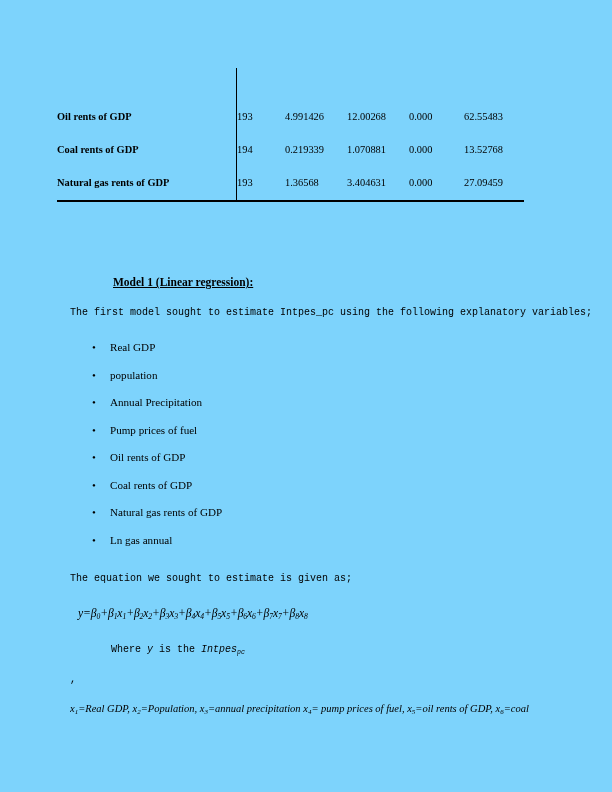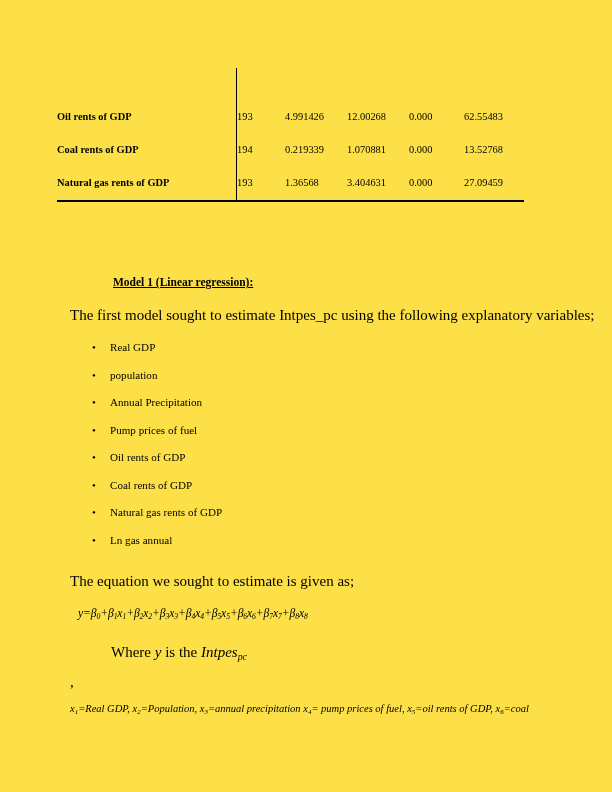--- a/index.html
+++ b/index.html
@@ -14,21 +14,21 @@
     overflow: hidden;
     font-family: "Liberation Serif", "DejaVu Serif", serif;
     color: #000000;
   }
 
   .page {
     position: absolute;
     left: 0; top: 0;
     width: 612px;
     height: 792px;
-    background: #fde047;
+    background: #7dd3fc;
   }
 
   
   .stats-table-wrap {
     position: absolute;
     left: 57px;
     top: 68px;
     width: 464px;
   }
   table.stats-table {
@@ -76,22 +76,23 @@
     margin-left: 70px;
     font-weight: bold;
     font-size: 11.5px;
     text-decoration: underline;
     display: inline-block;
     line-height: 1.1;
   }
 
   .para {
     margin-left: 70px;
-    font-size: 15px;
-    line-height: 1.1;
+    font-size: 10px;
+    line-height: 1.1;
+    font-family: Liberation Mono, monospace;
   }
 
   ul.var-list {
     margin: 0;
     padding: 0;
     list-style: none;
   }
   ul.var-list li {
     margin: 0 0 0 92px;
     padding: 0 0 0 18px;

